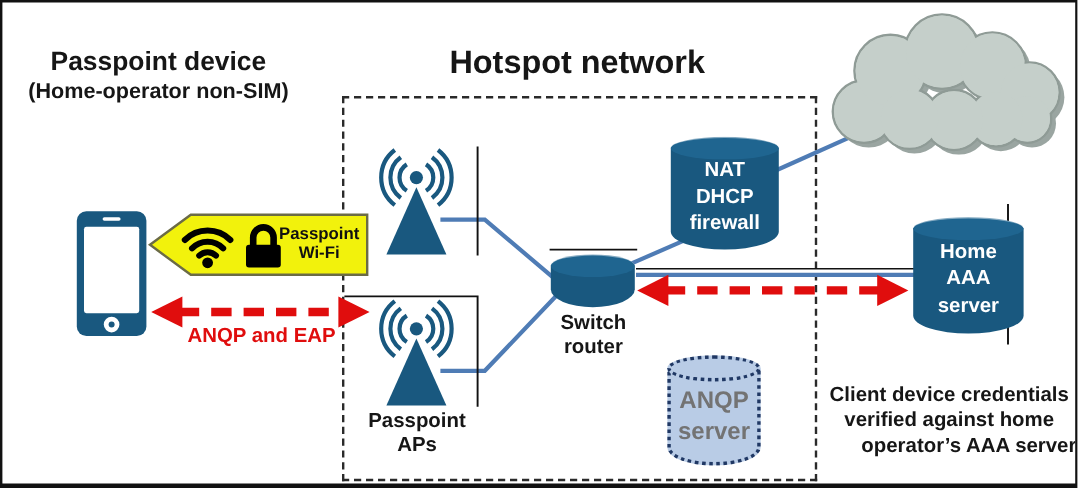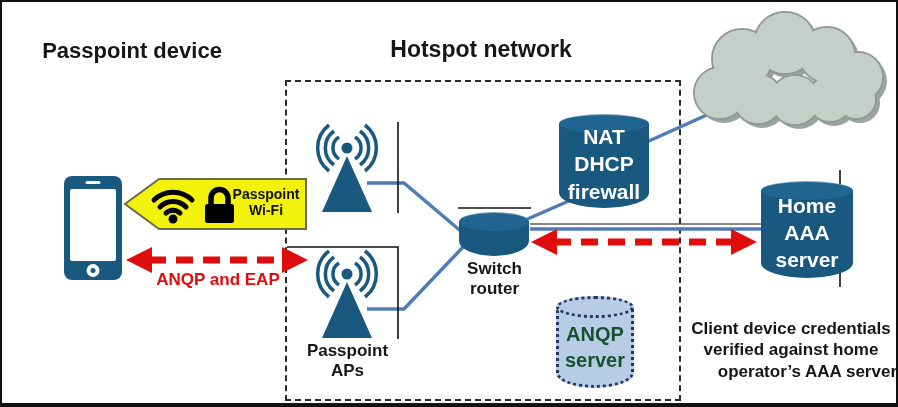--- a/index.html
+++ b/index.html
@@ -17,26 +17,26 @@
   
   .dashedbox{left:283px; top:78px; width:392px; height:317px; border:2px dashed #2a2a2a;}
   
   .cyl{position:absolute;}
   .cyl .cbody{position:absolute; left:0; right:0; top:9px; bottom:0;
     background:#19587F; border-radius:0 0 50% 50% / 0 0 15px 15px;}
   .cyl .ctop{position:absolute; left:0; right:0; top:0; height:19px; border-radius:50%;
     background:#1F6590; border-top:1px solid rgba(255,255,255,.45); box-sizing:border-box;}
   .cyl .ctext{position:absolute; left:0; right:0; top:6px; bottom:0; display:flex;
     flex-direction:column; align-items:center; justify-content:center;
-    font-weight:700; font-size:21px; color:#fff; line-height:1.3; z-index:2;}
+    font-weight:700; font-size:17px; color:#fff; line-height:1.3; z-index:2;}
   .cyl-dotted .cbody{background:#b9cce6; border:3px dotted #203864; border-top:none;
     border-radius:0 0 50% 50% / 0 0 15px 15px; top:11px;}
   .cyl-dotted .ctop{background:#b9cce6; border:3px dotted #203864; height:22px;
     border-radius:50%; box-sizing:border-box;}
-  .cyl-dotted .ctext{color:#14532d; font-size:20px; top:10px;}
+  .cyl-dotted .ctext{color:#737373; font-size:20px; top:10px;}
   
   .phone{left:62px; top:174px; width:58px; height:104px; background:#19587F; border-radius:8px;}
   .phone .screen{position:absolute; left:6px; right:6px; top:13px; bottom:19px; background:#fff; border-radius:2px;}
   .phone .speaker{position:absolute; top:5px; left:50%; transform:translateX(-50%); width:15px; height:3px; background:#fff; border-radius:2px;}
   .phone .home{position:absolute; bottom:3px; left:50%; transform:translateX(-50%); width:13px; height:13px; background:#fff; border-radius:50%;}
   .phone .home::after{content:""; position:absolute; inset:4px; background:#19587F; border-radius:50%;}
   
   .wifitag{left:120px; top:175px; width:186px; height:54px;}
   .tagtext{position:absolute; left:104px; top:9px; width:80px; text-align:center;
     font-weight:700; font-size:14px; line-height:1.15; color:#111;}
@@ -73,21 +73,22 @@
       <polygon points="306,258 280,245 280,271" fill="#e00d0d"></polygon>
     </g>
     <g>
       <line x1="552" y1="240" x2="732" y2="240" stroke="#e00d0d" stroke-width="7" stroke-dasharray="17 10"></line>
       <polygon points="529,240 555,227 555,253" fill="#e00d0d"></polygon>
       <polygon points="755,240 729,227 729,253" fill="#e00d0d"></polygon>
     </g>
   </svg>
 
   <div class="lbl title" style="left:5px; top:36px; width:250px; z-index:3;">Passpoint device</div>
-  <div class="lbl" style="left:283px; top:34px; width:392px; font-size:23px; z-index:3;">Hotspot network</div>
+  <div class="lbl sub" style="left:5px; top:64px; width:250px; z-index:3;">(Home-operator non-SIM)</div>
+  <div class="lbl" style="left:283px; top:34px; width:392px; font-size:27px; z-index:3;">Hotspot network</div>
 
   <svg class="abs" style="left:668px; top:5px; z-index:2;" width="230" height="122" viewBox="0 0 230 122">
     <g transform="translate(4,4)" fill="#9aa5a1">
       <circle cx="50" cy="86" r="26"></circle>
         <circle cx="72" cy="52" r="30"></circle>
         <circle cx="115" cy="36" r="31"></circle>
       <circle cx="157" cy="48" r="28"></circle>
         <circle cx="188" cy="70" r="25"></circle>
         <circle cx="186" cy="92" r="20"></circle>
       <circle cx="160" cy="92" r="23"></circle>

